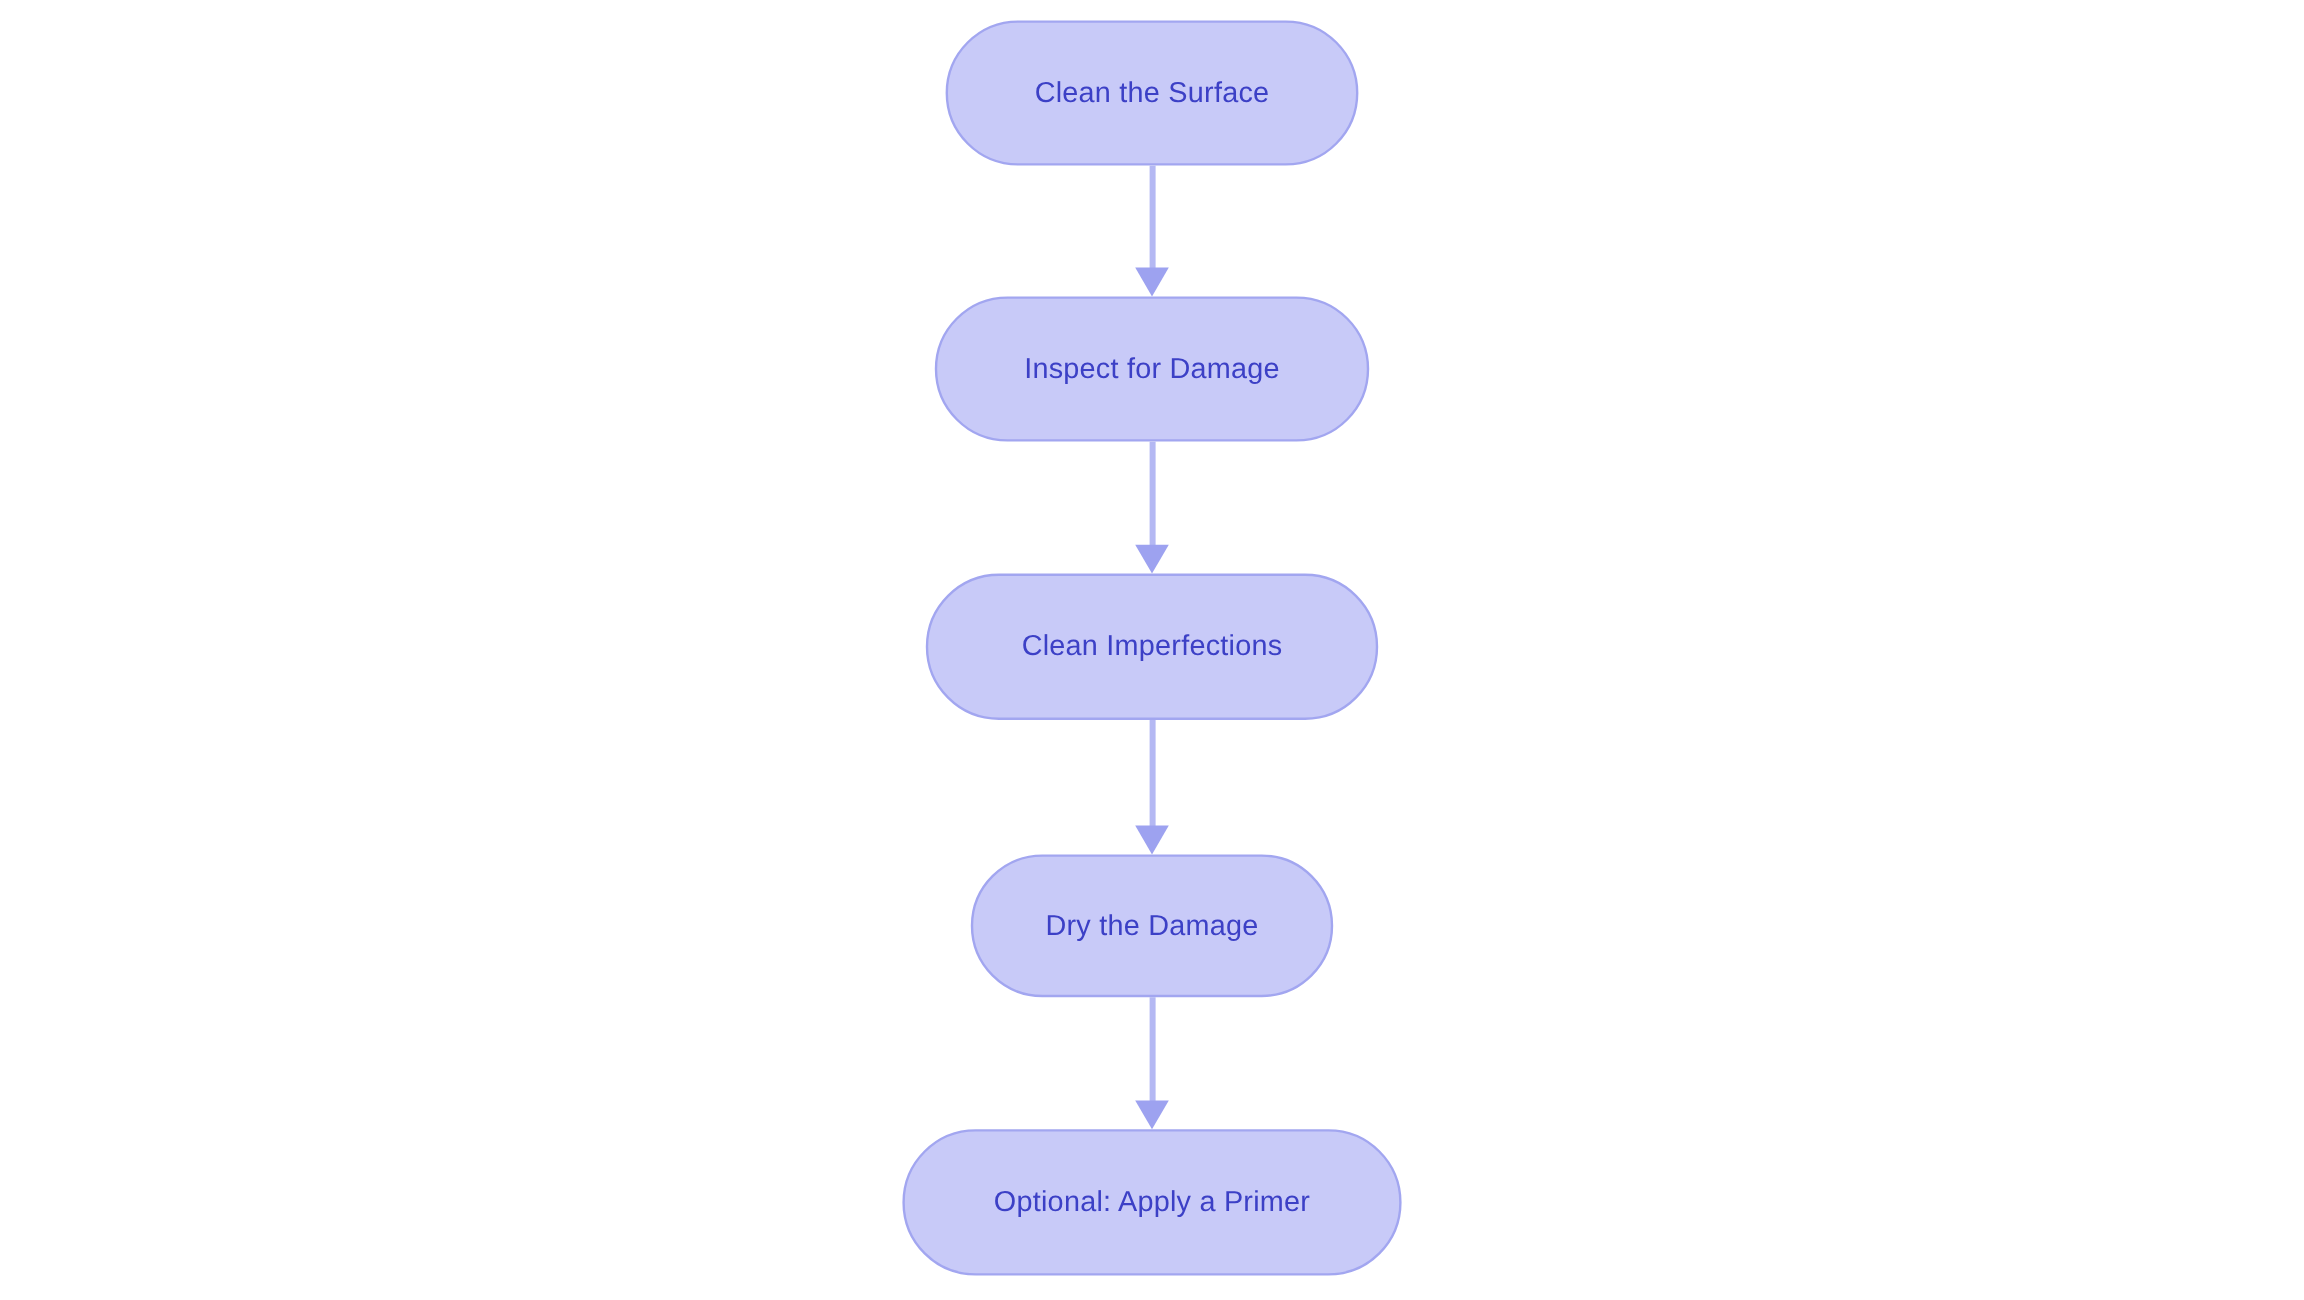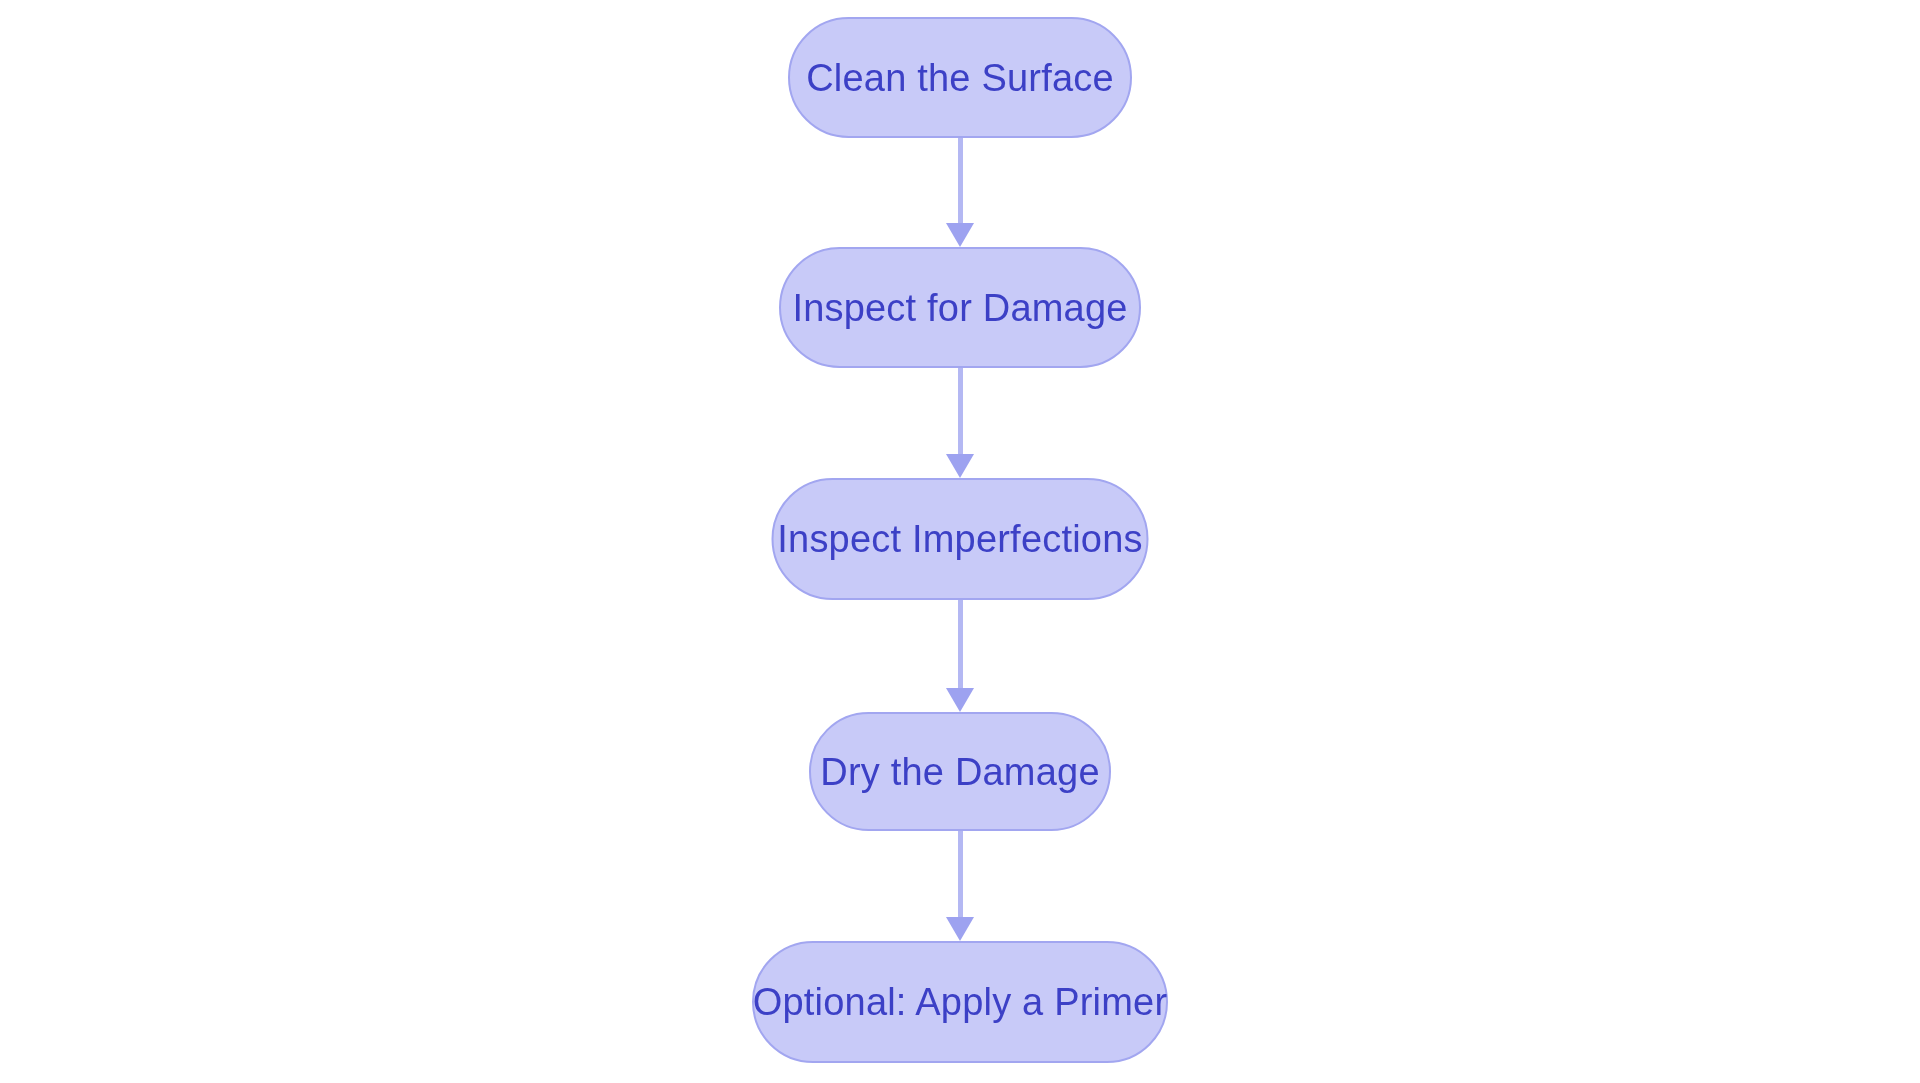--- a/index.html
+++ b/index.html
@@ -28,21 +28,21 @@
     transform: translateX(-50%);
     height: 121px;
     background: var(--node-fill);
     border: 2px solid var(--node-border);
     border-radius: 61px;
     display: flex;
     align-items: center;
     justify-content: center;
   }
   .flow-node .label {
-    font-size: 38px;
+    font-size: 24px;
     line-height: 1;
     color: var(--node-text);
     white-space: nowrap;
     letter-spacing: 0.2px;
   }
   .connector {
     position: absolute;
     left: 50%;
     transform: translateX(-50%);
     width: 28px;
@@ -80,21 +80,21 @@
   <div class="flow-node" style="top:247px; width:362px;">
     <span class="label">Inspect for Damage</span>
   </div>
 
   <div class="connector" style="top:368px; height:110px;">
     <div class="stem"></div>
     <div class="head"></div>
   </div>
 
   <div class="flow-node" style="top:478px; width:377px; height:122px;">
-    <span class="label">Inspect Imperfections</span>
+    <span class="label">Clean Imperfections</span>
   </div>
 
   <div class="connector" style="top:600px; height:112px;">
     <div class="stem"></div>
     <div class="head"></div>
   </div>
 
   <div class="flow-node" style="top:712px; width:302px; height:119px;">
     <span class="label">Dry the Damage</span>
   </div>

